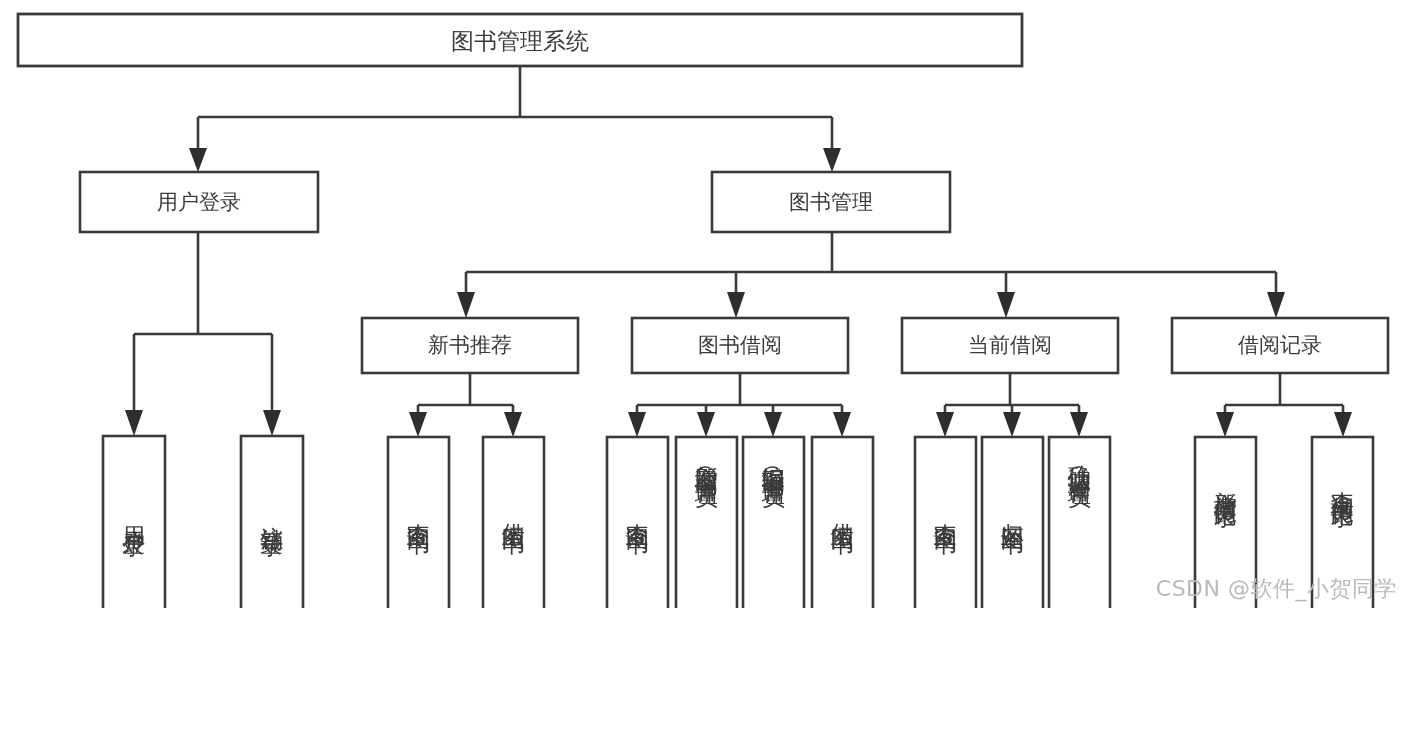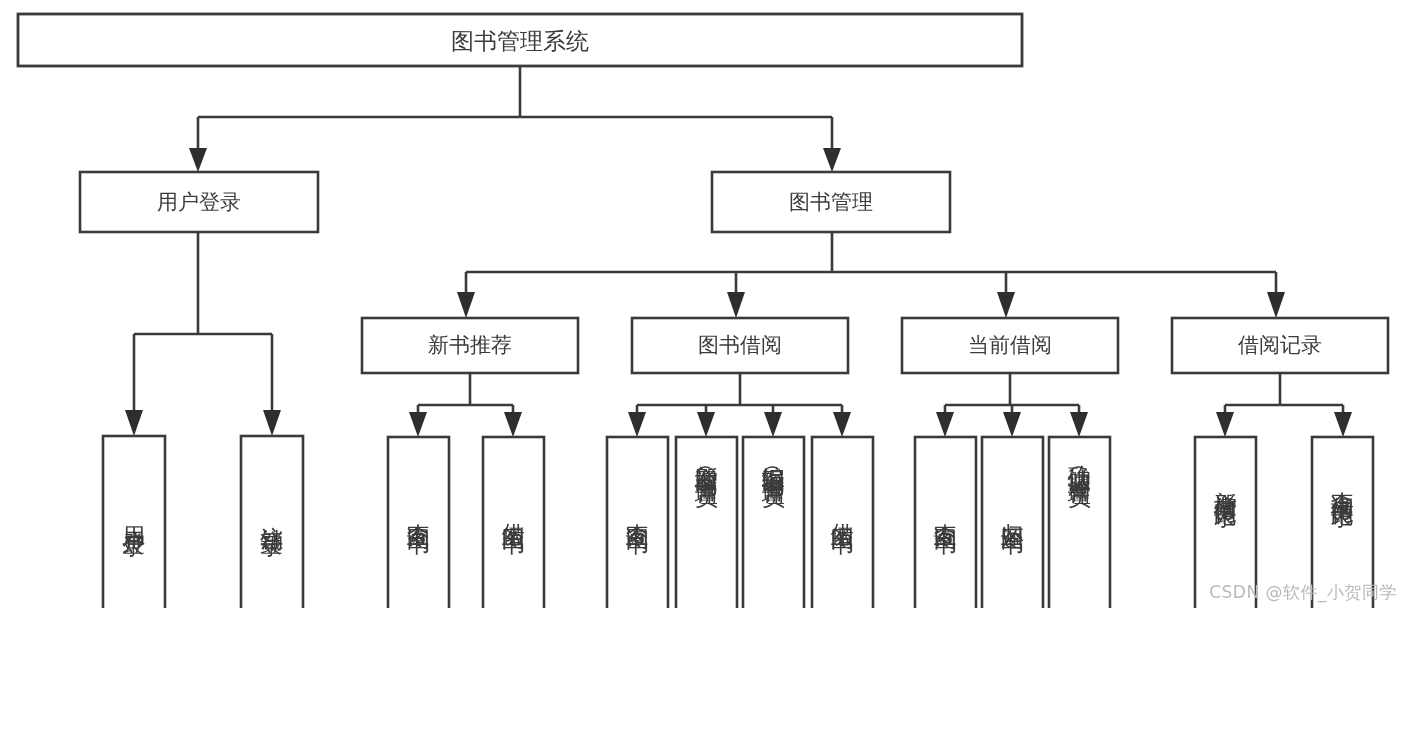--- a/index.html
+++ b/index.html
@@ -70,21 +70,21 @@
     line-height: 1.06;
     letter-spacing: 3px;
     color: #3b3b3b;
     white-space: nowrap;
   }
   .watermark {
     position: absolute;
     right: 8px;
     bottom: 4px;
     font-family: "DejaVu Sans", "Liberation Sans", sans-serif;
-    font-size: 17px;
+    font-size: 22px;
     color: #b9b9b9;
     letter-spacing: 0.5px;
     white-space: nowrap;
     pointer-events: none;
   }
 </style>
 </head>
 <body>
 
 <div id="diagram-root">

